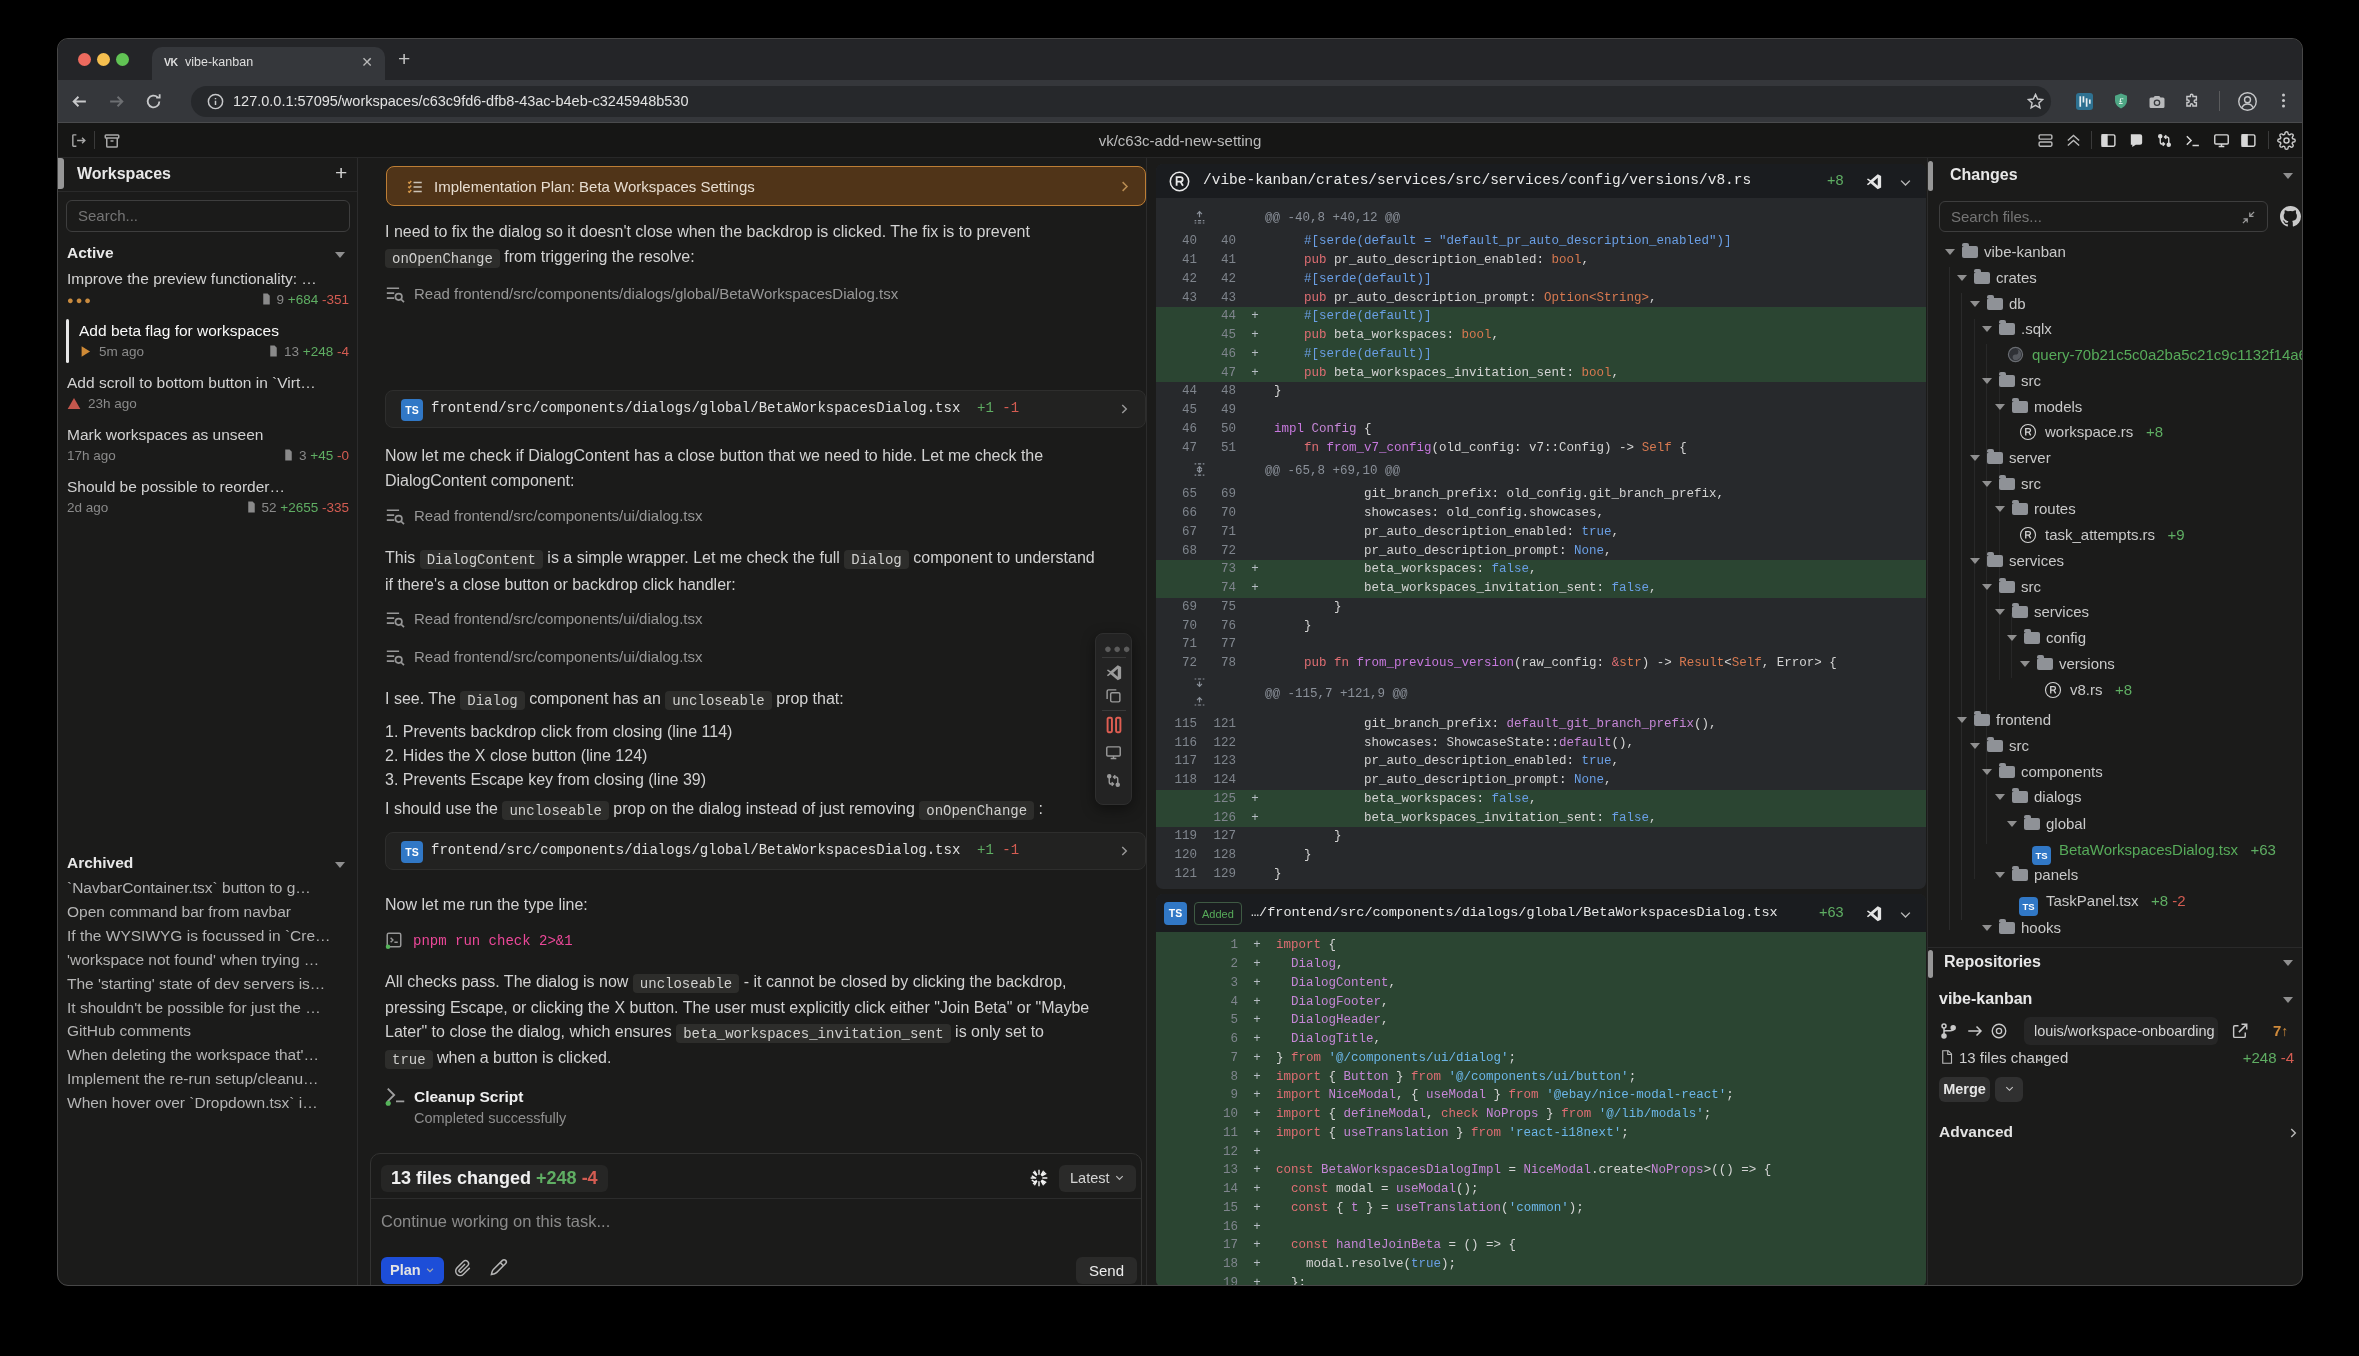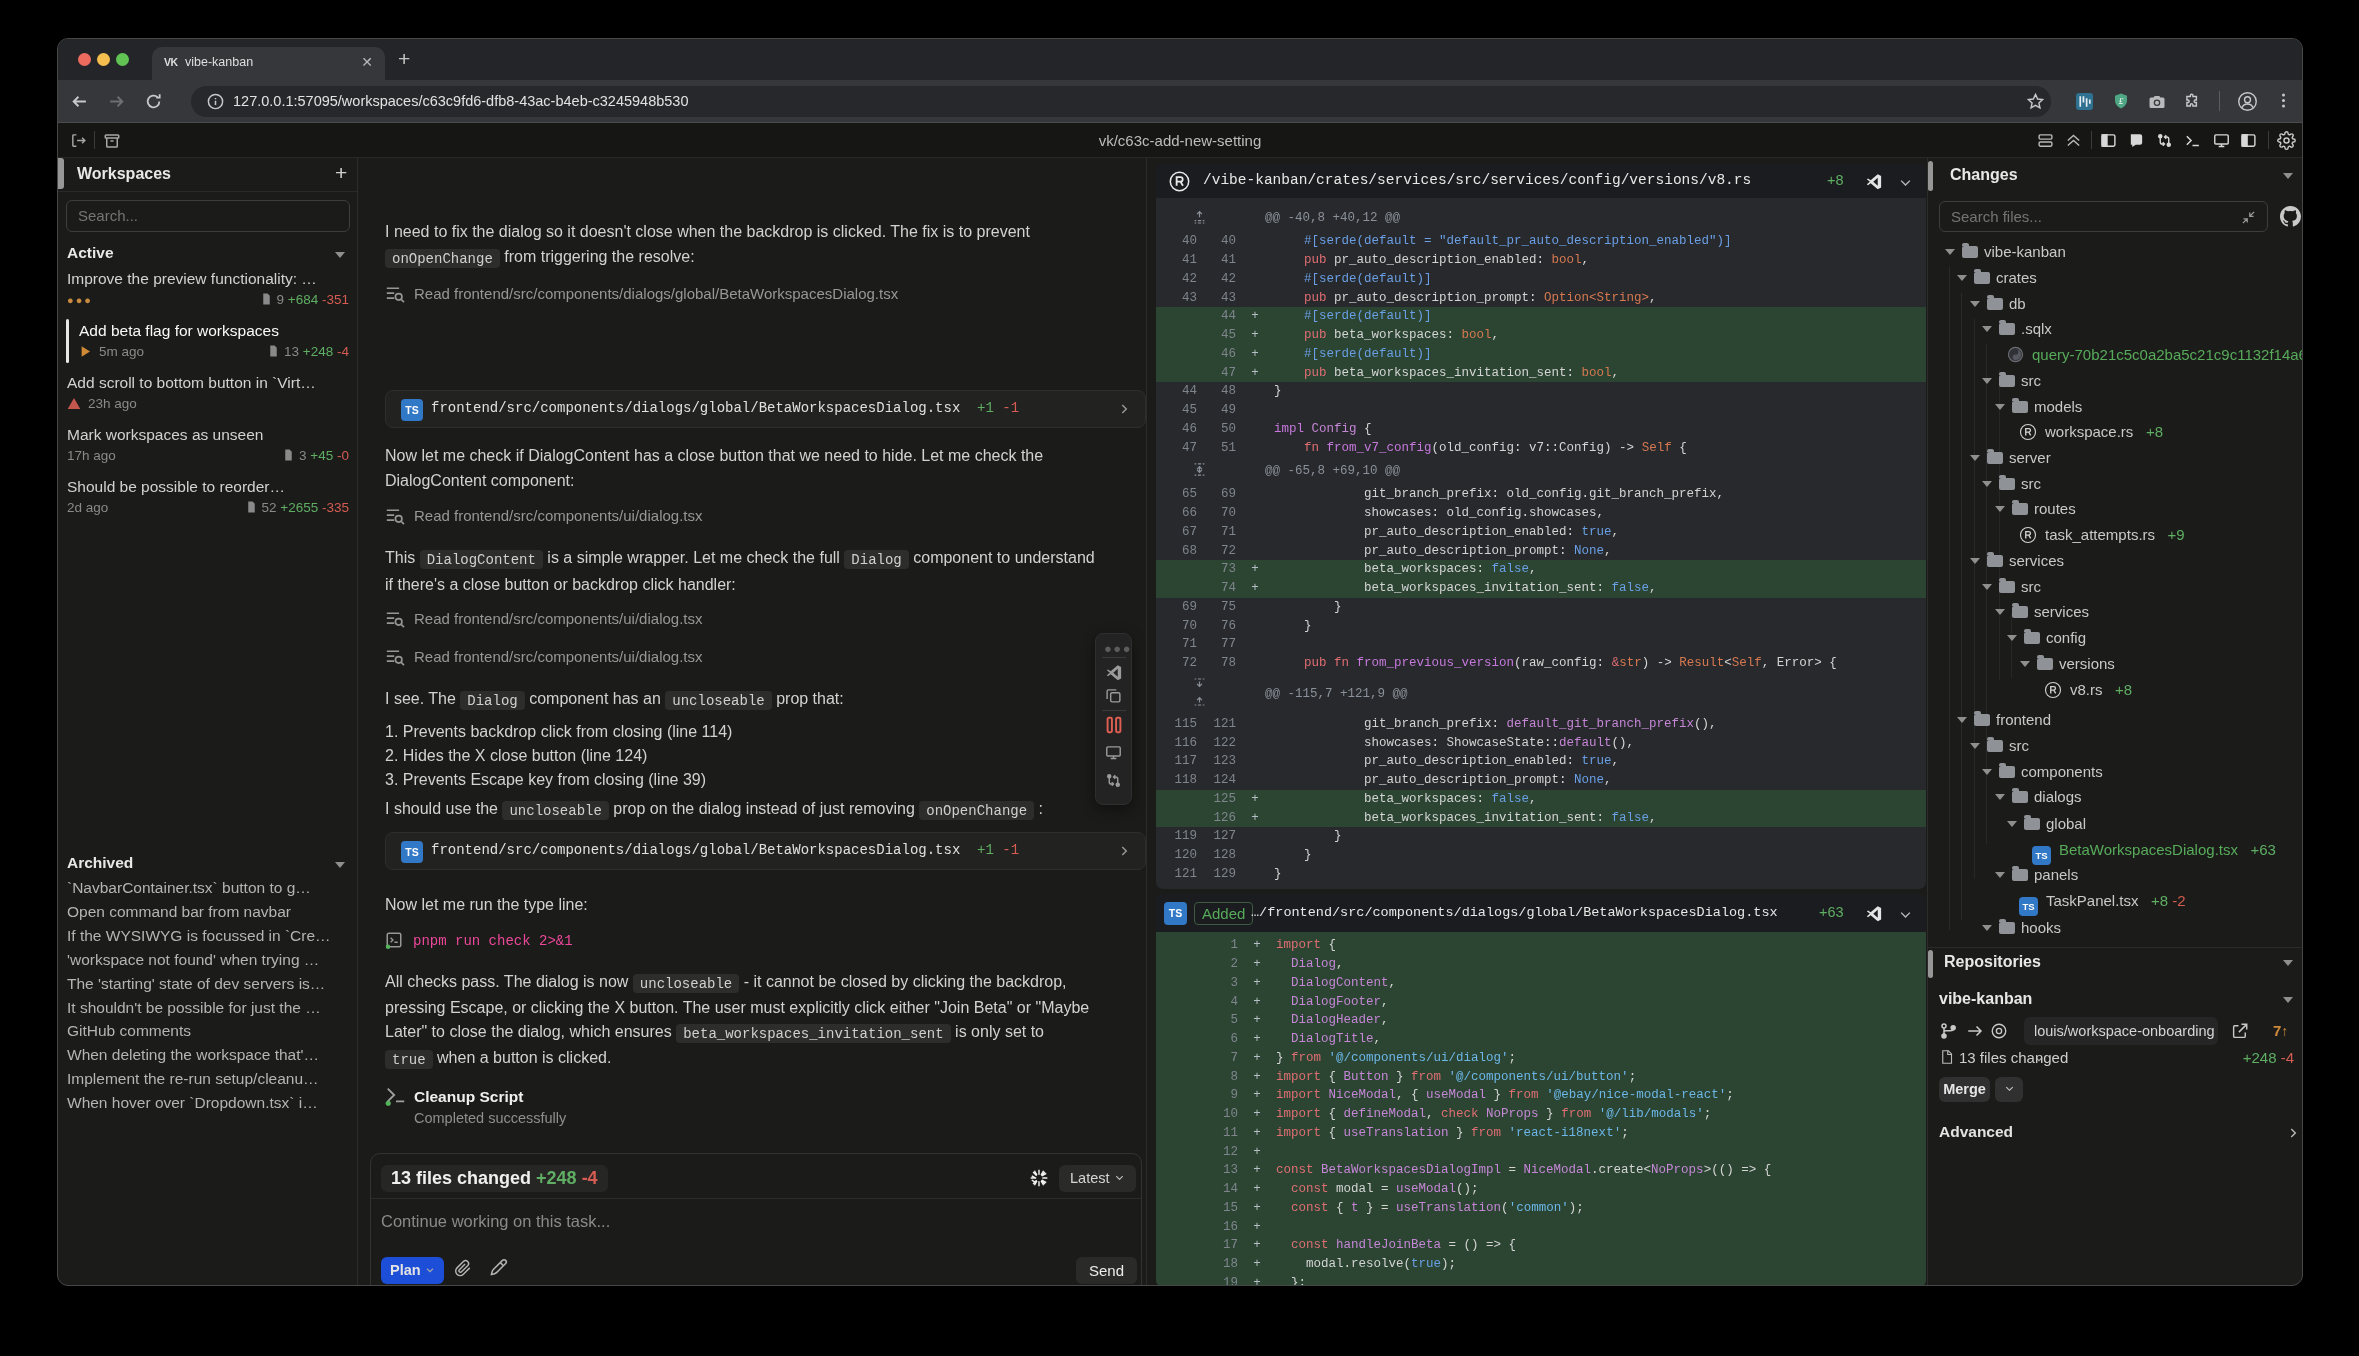--- a/index.html
+++ b/index.html
@@ -207,20 +207,30 @@
       <div class="arcit" style="top:769px">If the WYSIWYG is focussed in `Cre…</div>
       <div class="arcit" style="top:793px">'workspace not found' when trying …</div>
       <div class="arcit" style="top:817px">The 'starting' state of dev servers is…</div>
       <div class="arcit" style="top:841px">It shouldn't be possible for just the …</div>
       <div class="arcit" style="top:864px">GitHub comments</div>
       <div class="arcit" style="top:888px">When deleting the workspace that'…</div>
       <div class="arcit" style="top:912px">Implement the re-run setup/cleanu…</div>
       <div class="arcit" style="top:936px">When hover over `Dropdown.tsx` i…</div>
     </div>
     <div class="col" id="chat">
+      <div style="position:absolute;left:28px;top:8px;width:760px;height:40px;background:#503418;border:1.5px solid #bd7e35;border-radius:8px">
+        <svg style="position:absolute;left:19px;top:11px" width="18" height="18" viewBox="0 0 24 24" fill="none" stroke="#d8cfc3" stroke-width="2">
+            <path d="M10 6h11M10 12h11M10 18h11" stroke="#cbc3b8"></path>
+            <path d="M3 5.5l1.5 1.5L7 4M3 11.5l1.5 1.5L7 10M3 17.5l1.5 1.5L7 16" stroke="#d89a4b"></path>
+          </svg>
+        <span style="position:absolute;left:47px;top:11px;color:#e7ddd0;font-size:15px">Implementation Plan: Beta Workspaces Settings</span>
+        <svg style="position:absolute;right:13px;top:12px" width="15" height="15" viewBox="0 0 24 24" fill="none" stroke="#b98c52" stroke-width="2.4">
+            <path d="M9 5l7 7-7 7"></path>
+          </svg>
+      </div>
       <div class="p" style="top:61px">I need to fix the dialog so it doesn't close when the backdrop is clicked. The fix is to prevent<br><span class="code">onOpenChange</span> from triggering the resolve:</div>
       <div class="tool" style="top:127px"><svg width="20" height="18" viewBox="0 0 24 22" fill="none" stroke="#979797" stroke-width="2">
             <path d="M2 4h15M2 10h9M2 16h9"></path>
             <circle cx="16.5" cy="14.5" r="4"></circle>
             <path d="M19.5 17.5L23 21"></path>
           </svg>Read frontend/src/components/dialogs/global/BetaWorkspacesDialog.tsx</div>
       <div class="fchip" style="top:232px">
           <span class="tsb" style="left:15px;top:8px;width:22px;height:22px;line-height:22px">TS</span>
           <span class="pth">frontend/src/components/dialogs/global/BetaWorkspacesDialog.tsx&nbsp; <span class="g">+1</span> <span class="r">-1</span></span>
           <svg class="chev" style="top:11px" width="14" height="14" viewBox="0 0 24 24" fill="none" stroke="#9a9a9a" stroke-width="2.4">
@@ -537,21 +547,21 @@
               <span class="ln2">129</span>
               <span class="mk"></span>
               <span class="dcode">}</span>
             </div>
           <div style="height:6px"></div>
         </div>
       </div>
       <div class="dpanel" style="top:736px;height:393px">
         <div class="dhead" style="height:38px">
           <span class="tsb" style="left:8px;top:8px;width:23px;height:23px;line-height:23px">TS</span>
-          <span style="position:absolute;left:38px;top:8px;height:23px;line-height:22px;border:1px solid #3e5a43;border-radius:4px;color:#57ab5a;font-size:15px;padding:0 7px">Added</span>
+          <span style="position:absolute;left:38px;top:8px;height:23px;line-height:22px;border:1px solid #3e5a43;border-radius:4px;color:#57ab5a;font-size:11px;padding:0 7px">Added</span>
           <span class="pth" style="left:95px;top:11px;font-size:13.5px">…/frontend/src/components/dialogs/global/BetaWorkspacesDialog.tsx</span>
           <span class="g" style="position:absolute;left:663px;top:10px;font-size:14.5px">+63</span>
           <svg style="position:absolute;left:709px;top:10px" width="18" height="18" viewBox="0 0 24 24" fill="#e4e4e4">
               <path d="M17 3L7.5 11 4 8.5 2.5 9.8l4 3.2-4 3.2L4 17.5 7.5 15 17 23l4.5-2.2V5.2zM17 7.6v10.8l-6-5.4z"></path>
             </svg>
           <svg style="position:absolute;left:742px;top:13px" width="15" height="15" viewBox="0 0 24 24" fill="none" stroke="#b9b9b9" stroke-width="2.2">
               <path d="M5 9l7 7 7-7"></path>
             </svg>
         </div>
         <div class="dbody" style="padding-top:4px;background:#2b4532">

